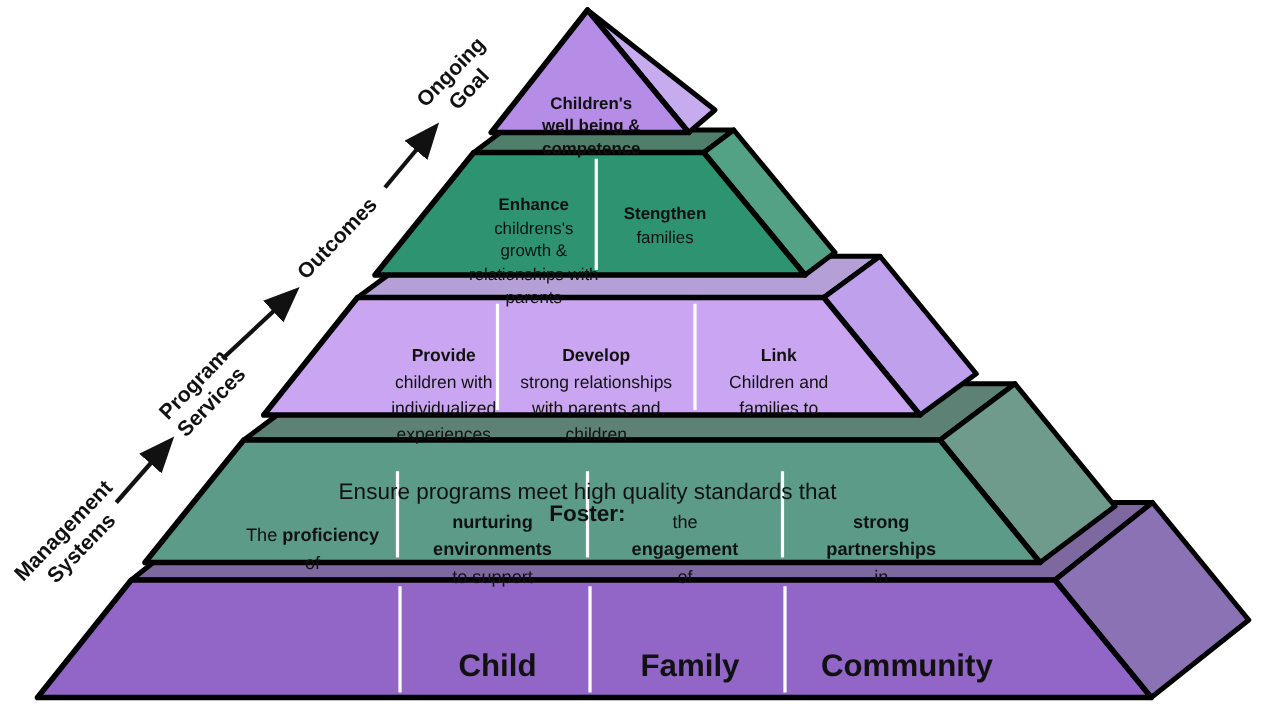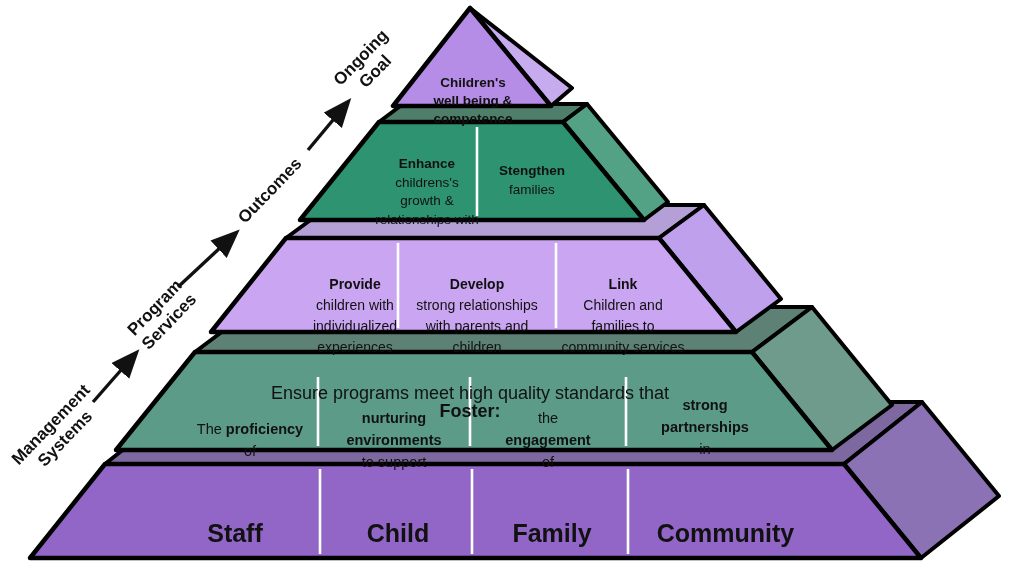--- a/index.html
+++ b/index.html
@@ -95,20 +95,21 @@
       <div class="tl"><b>Children's</b></div>
       <div class="tl"><b>well being &amp;</b></div>
       <div class="tl"><b>competence</b></div>
     </div>
 
   <div class="cell lv2" style="left:352px;top:127px;width:150px;">
       <div class="tl"><b>Enhance</b></div>
       <div class="tl"><span>childrens's</span></div>
       <div class="tl"><span>growth &amp;</span></div>
       <div class="tl"><span>relationships with</span></div>
+      <div class="tl"><span>parents</span></div>
     </div>
   <div class="cell lv2" style="left:482px;top:134px;width:100px;">
       <div class="tl"><b>Stengthen</b></div>
       <div class="tl"><span>families</span></div>
     </div>
 
   <div class="cell lv3" style="left:302px;top:246px;width:106px;">
       <div class="tl"><b>Provide</b></div>
       <div class="tl"><span>children with</span></div>
       <div class="tl"><span>individualized</span></div>
@@ -117,42 +118,40 @@
   <div class="cell lv3" style="left:402px;top:246px;width:150px;">
       <div class="tl"><b>Develop</b></div>
       <div class="tl"><span>strong relationships</span></div>
       <div class="tl"><span>with parents and</span></div>
       <div class="tl"><span>children</span></div>
     </div>
   <div class="cell lv3" style="left:550px;top:246px;width:146px;">
       <div class="tl"><b>Link</b></div>
       <div class="tl"><span>Children and</span></div>
       <div class="tl"><span>families to</span></div>
-      <div class="tl"><span>community services</span></div>
     </div>
 
   <div class="cell lv4h" style="left:240px;top:356px;width:460px;"><span>Ensure programs meet high quality standards that </span><b>Foster:</b></div>
   <div class="cell lv4" style="left:180px;top:376px;width:140px;">
       <div class="tl"><span>The </span><b>proficiency</b></div>
       <div class="tl"><span>of</span></div>
     </div>
   <div class="cell lv4" style="left:324px;top:376px;width:140px;">
       <div class="tl"><b>nurturing</b></div>
       <div class="tl"><b>environments</b></div>
       <div class="tl"><span>to support</span></div>
     </div>
   <div class="cell lv4" style="left:478px;top:376px;width:140px;">
       <div class="tl"><span>the</span></div>
       <div class="tl"><b>engagement</b></div>
       <div class="tl"><span>of</span></div>
     </div>
-  <div class="cell lv4" style="left:630px;top:363px;width:150px;">
+  <div class="cell lv4" style="left:630px;top:376px;width:150px;">
       <div class="tl"><b>strong</b></div>
       <div class="tl"><b>partnerships</b></div>
       <div class="tl"><span>in</span></div>
     </div>
 
-  <div class="cell lv5" style="left:160px;top:491px;width:150px;">Staff</div>
   <div class="cell lv5" style="left:323px;top:491px;width:150px;">Child</div>
   <div class="cell lv5" style="left:477px;top:491px;width:150px;">Family</div>
   <div class="cell lv5" style="left:628px;top:491px;width:195px;text-align:center;">Community</div>
 
 </div>
 
 </body></html>

